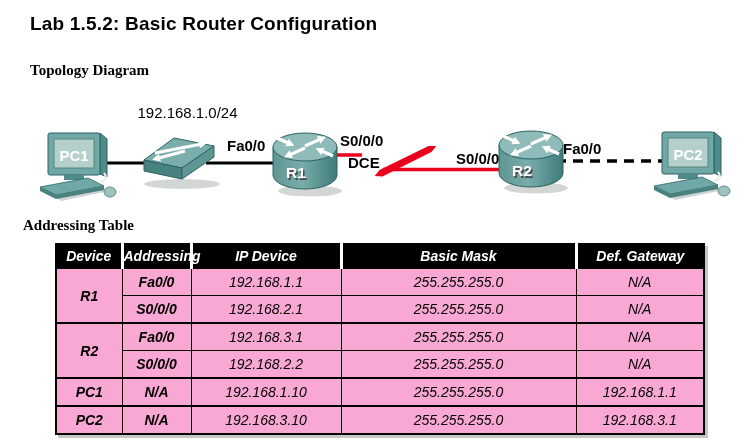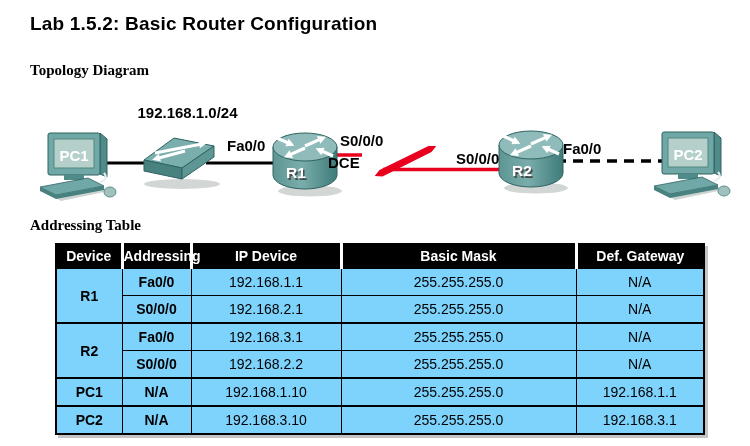--- a/index.html
+++ b/index.html
@@ -1,34 +1,34 @@
 <!DOCTYPE html>
 <html><head>
 <meta charset="utf-8">
 <style>
   html,body{margin:0;padding:0;background:#fff;}
   #page{position:relative;width:750px;height:446px;background:#ffffff;overflow:hidden;
         font-family:"Liberation Sans",sans-serif;color:#000;}
   .h-title{position:absolute;left:30px;top:13px;font-size:19px;font-weight:bold;letter-spacing:0.2px;}
   .h-sec{position:absolute;font-size:15px;font-weight:bold;font-family:Liberation Serif, serif;}
   #topo-head{left:30px;top:62px;}
-  #table-head{left:30px;top:217px;}
-  .netlabel{position:absolute;width:145px;text-align:center;font-size:15px;font-weight:bold;}
+  #table-head{left:23px;top:217px;}
+  .netlabel{position:absolute;width:145px;text-align:center;font-size:15px;font-weight:normal;}
   .iflabel{position:absolute;font-size:15px;font-weight:bold;white-space:nowrap;}
   #net1{left:115px;top:104px;} #net2{left:348px;top:104px;} #net3{left:562px;top:104px;}
   #lbl-r1lan{left:227px;top:137px;}
   #lbl-r1ser{left:340px;top:132px;}
-  #lbl-dce{left:328px;top:154px;}
+  #lbl-dce{left:348px;top:154px;}
   #lbl-r2ser{left:456px;top:150px;}
   #lbl-r2lan{left:563px;top:140px;}
   #topo-svg{position:absolute;left:0;top:0;}
   
   #addr-table{position:absolute;left:55px;top:243px;width:648px;border-collapse:collapse;
-              table-layout:fixed;background:#7dd3fc;border:2px solid #000;
-              box-shadow:3px 3px 0 rgba(150,150,150,0.55);}
+              table-layout:fixed;background:#f9a8d4;border:2px solid #000;
+              box-shadow:3px 3px 0 rgba(150,150,150,0.55);font-style:italic;}
   #addr-table th{background:#000;color:#fff;font-size:14px;font-weight:bold;height:22px;
                  padding:0;border-left:3px solid #fff;}
   #addr-table th:first-child{border-left:none;}
   #addr-table td{border:1px solid #000;text-align:center;vertical-align:middle;
                  font-size:14px;height:26px;padding:0;}
   #addr-table td.dev,#addr-table td.ifc{font-weight:bold;}
   #addr-table tr.grp td{border-top:2px solid #000;}
   #addr-table tr.inner td{border-top:1px solid #8f8f8f;}
   svg text{font-family:"Liberation Sans",sans-serif;}
 </style>

